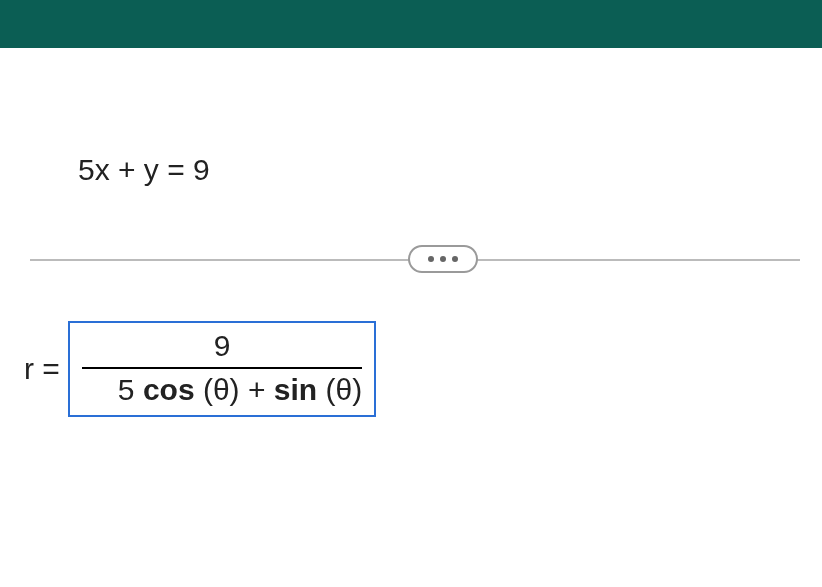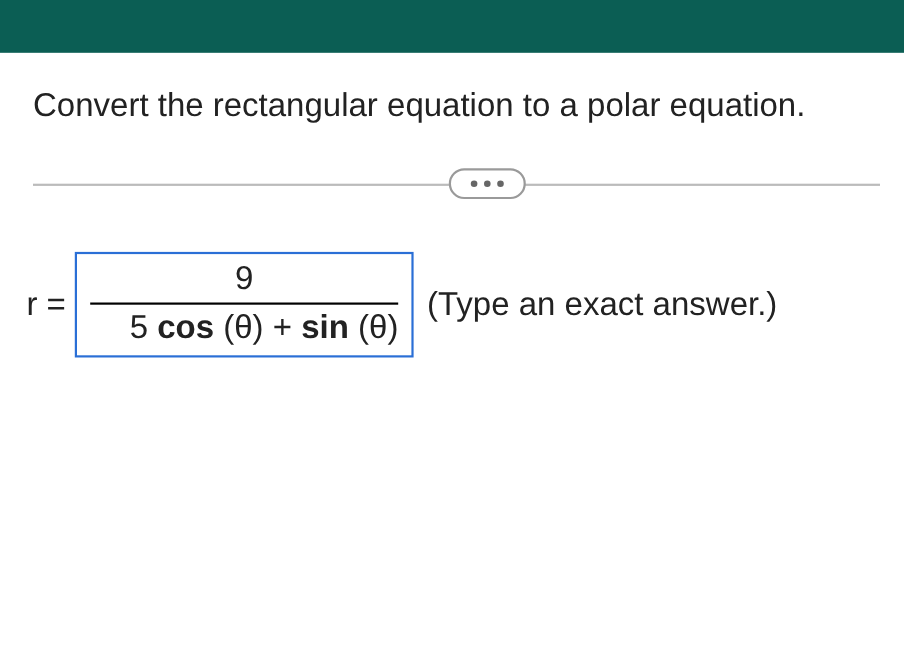--- a/index.html
+++ b/index.html
@@ -108,36 +108,36 @@
   .bold { font-weight: bold; }
 </style>
 </head>
 <body>
 
 <div class="header-bar"></div>
 
 <div class="content">
 
   <div class="prompt">
-    <span>Convert the rectangular equation to a polar equation.</span><br>
+    <br>
   </div>
 
+  <div class="equation-given">5x + y = 9</div>
 
   <div class="divider-row">
     <div class="divider-line"></div>
     <div class="ellipsis-pill">
       <span class="dot"></span>
       <span class="dot"></span>
       <span class="dot"></span>
     </div>
   </div>
 
   <div class="answer-row">
     <span class="r-equals">r =</span>
     <div class="answer-box">
       <div class="frac-num">9</div>
       <div class="frac-bar"></div>
       <div class="frac-den"><span>5 </span><span class="bold">cos</span><span> (θ) + </span><span class="bold"> sin</span><span> (θ)</span></div>
     </div>
-    <span class="hint">(Type an exact answer.)</span>
   </div>
 
 </div>
 
 </body></html>

